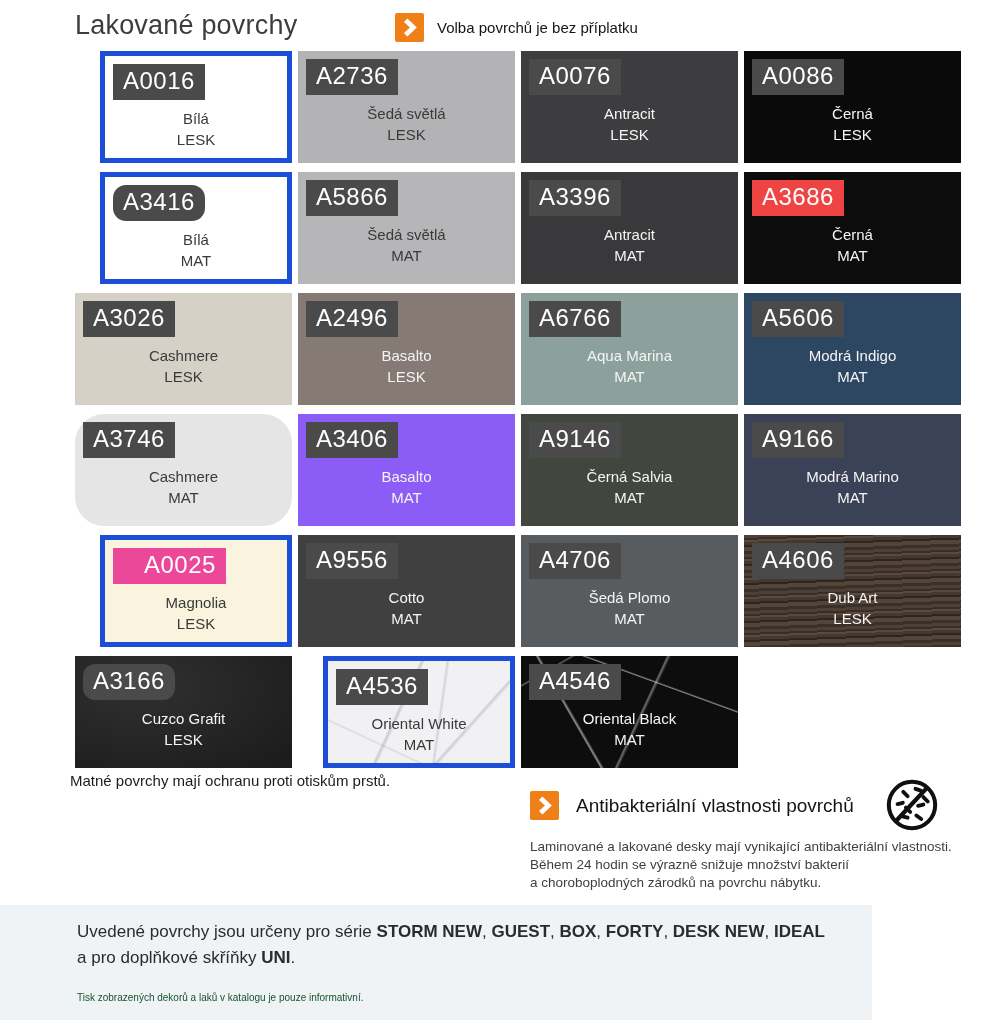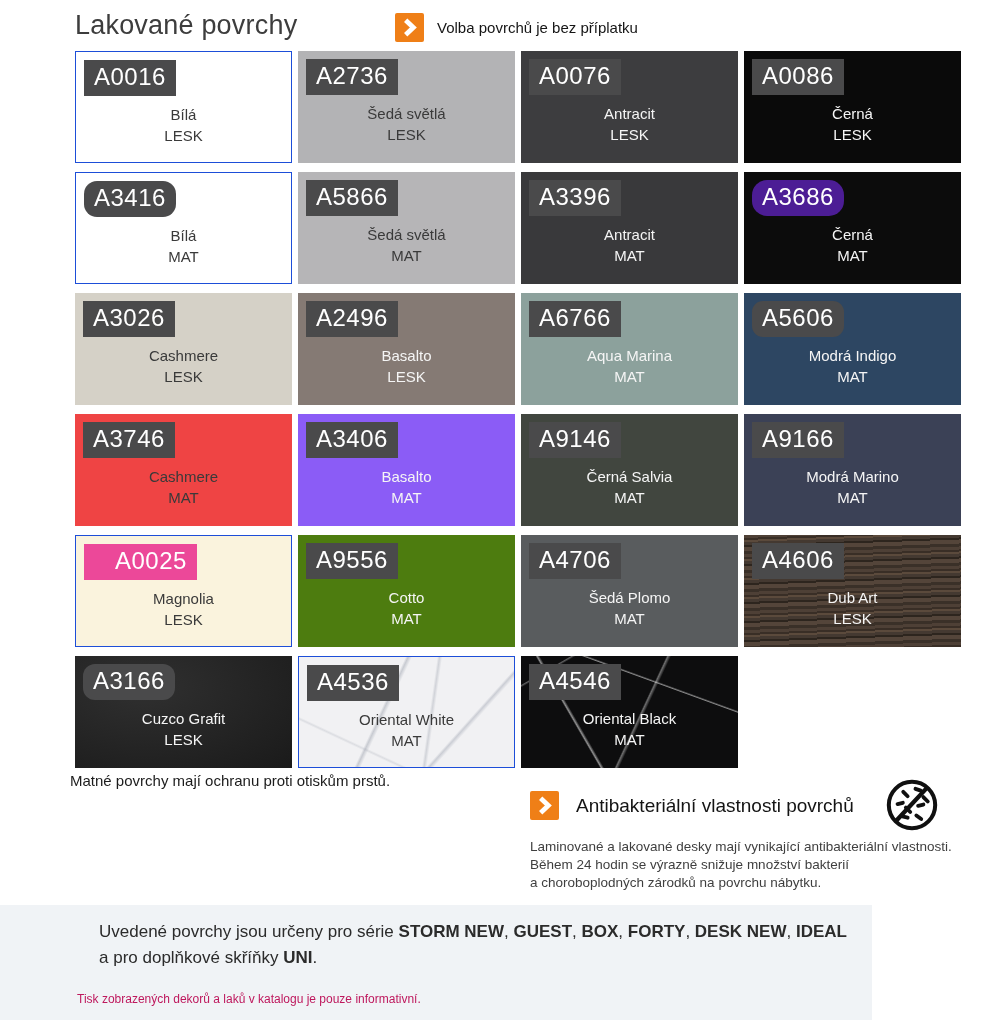--- a/index.html
+++ b/index.html
@@ -8,21 +8,21 @@
 
   .page-title{position:absolute;left:75px;top:10px;font-size:27px;color:#3d3d3d;font-weight:400;letter-spacing:.2px;}
 
   .note-row{position:absolute;left:395px;top:13px;display:flex;align-items:center;gap:13px;justify-content:space-between;}
   .arrow-box{width:29px;height:29px;border-radius:2px;display:flex;align-items:center;justify-content:center;flex:0 0 auto;}
   .note-text{font-size:15px;color:#151515;}
 
   .grid{position:absolute;left:75px;top:51px;width:886px;display:grid;
         grid-template-columns:repeat(4,217px);grid-auto-rows:112px;column-gap:6px;row-gap:9px;}
   .tile{position:relative;box-sizing:border-box;}
-  .tile.bordered{border:1px solid #1d4ed8;}
+  .tile.bordered{border:5px solid #1d4ed8;margin-left:25px;}
   .badge{position:absolute;top:8px;left:8px;background:#4a4a4b;color:#ffffff;
          font-size:24px;line-height:1;padding:5px 10px 7px;letter-spacing:.5px;}
   .tile-name{position:absolute;top:54px;left:0;width:100%;text-align:center;font-size:15px;}
   .tile-finish{position:absolute;top:75px;left:0;width:100%;text-align:center;font-size:15px;}
   .tile.dark-text .tile-name,.tile.dark-text .tile-finish{color:#3a3a3a;}
   .tile.light-text .tile-name,.tile.light-text .tile-finish{color:#f5f5f5;}
 
   
   .tex-wood{background:
      repeating-linear-gradient(178deg,#4e4036 0 3px,#392e26 3px 5px,#5b4a3c 5px 7px,#443931 7px 10px,#2d251e 10px 12px,#54453a 12px 16px,#3a3028 16px 19px);}
@@ -42,23 +42,23 @@
 
   .fingerprint-note{position:absolute;left:70px;top:772px;font-size:15px;color:#1c1c1c;}
 
   .antibac-head{position:absolute;left:530px;top:791px;display:flex;align-items:center;gap:17px;}
   .antibac-title{font-size:19px;color:#141414;}
   .nobact{position:absolute;left:884px;top:777px;}
   .antibac-body{position:absolute;left:530px;top:838px;font-size:13.5px;line-height:18px;color:#3f3f3f;}
 
   .footer{position:absolute;left:0;top:905px;width:872px;height:115px;box-sizing:border-box;
           padding:14px 0 0 77px;font-size:17px;color:#2b2b2b;}
-  .footer .ln{line-height:26px;margin-left:22px;}
+  .footer .ln{line-height:26px;}
   .footer b{font-weight:700;}
-  .footer-note{margin-top:21px;font-size:12px;color:#be185d;}
+  .footer-note{margin-top:21px;font-size:10px;color:#14532d;}
 </style>
 </head>
 <body>
 
 <div id="page">
 
   <div class="page-title">Lakované povrchy</div>
 
   <div class="note-row">
     <div class="arrow-box" style="background: rgb(239, 127, 23);">
@@ -99,45 +99,45 @@
         <div class="badge" style="background: rgb(74, 74, 75);">A5866</div>
         <div class="tile-name">Šedá světlá</div>
         <div class="tile-finish">MAT</div>
       </div>
       <div class="tile light-text" style="background: rgb(57, 57, 59);">
         <div class="badge" style="background: rgb(74, 74, 75);">A3396</div>
         <div class="tile-name">Antracit</div>
         <div class="tile-finish">MAT</div>
       </div>
       <div class="tile light-text" style="background: rgb(12, 12, 12);">
-        <div class="badge" style="background: #4c1d95; border-radius: 15px;">A3686</div>
+        <div class="badge" style="background: #ef4444;">A3686</div>
         <div class="tile-name">Černá</div>
         <div class="tile-finish">MAT</div>
       </div>
       <div class="tile dark-text" style="background: rgb(213, 209, 199);">
         <div class="badge" style="background: rgb(74, 74, 75);">A3026</div>
         <div class="tile-name">Cashmere</div>
         <div class="tile-finish">LESK</div>
       </div>
       <div class="tile light-text" style="background: rgb(133, 122, 116);">
         <div class="badge" style="background: rgb(74, 74, 75);">A2496</div>
         <div class="tile-name">Basalto</div>
         <div class="tile-finish">LESK</div>
       </div>
       <div class="tile light-text" style="background: rgb(140, 161, 156);">
         <div class="badge" style="background: rgb(74, 74, 75);">A6766</div>
         <div class="tile-name">Aqua Marina</div>
         <div class="tile-finish">MAT</div>
       </div>
       <div class="tile light-text" style="background: rgb(45, 70, 98);">
-        <div class="badge" style="background: rgb(74, 74, 75); border-radius: 11px;">A5606</div>
+        <div class="badge" style="background: rgb(74, 74, 75);">A5606</div>
         <div class="tile-name">Modrá Indigo</div>
         <div class="tile-finish">MAT</div>
       </div>
-      <div class="tile dark-text" style="background: #ef4444;">
+      <div class="tile dark-text" style="background: #e5e5e5; border-radius: 29px;">
         <div class="badge" style="background: rgb(74, 74, 75);">A3746</div>
         <div class="tile-name">Cashmere</div>
         <div class="tile-finish">MAT</div>
       </div>
       <div class="tile light-text" style="background: #8b5cf6;">
         <div class="badge" style="background: rgb(74, 74, 75);">A3406</div>
         <div class="tile-name">Basalto</div>
         <div class="tile-finish">MAT</div>
       </div>
       <div class="tile light-text" style="background: rgb(65, 70, 63); text-decoration: underline;">
@@ -148,21 +148,21 @@
       <div class="tile light-text" style="background: rgb(59, 65, 86);">
         <div class="badge" style="background: rgb(74, 74, 75);">A9166</div>
         <div class="tile-name">Modrá Marino</div>
         <div class="tile-finish">MAT</div>
       </div>
       <div class="tile dark-text bordered" style="background: rgb(250, 243, 221);">
         <div class="badge" style="background: #ec4899; padding-left: 31px;">A0025</div>
         <div class="tile-name">Magnolia</div>
         <div class="tile-finish">LESK</div>
       </div>
-      <div class="tile light-text" style="background: #4d7c0f; text-decoration: underline;">
+      <div class="tile light-text" style="background: #404040; text-decoration: underline;">
         <div class="badge" style="background: rgb(74, 74, 75);">A9556</div>
         <div class="tile-name">Cotto</div>
         <div class="tile-finish">MAT</div>
       </div>
       <div class="tile light-text" style="background: rgb(89, 92, 94);">
         <div class="badge" style="background: rgb(74, 74, 75);">A4706</div>
         <div class="tile-name">Šedá Plomo</div>
         <div class="tile-finish">MAT</div>
       </div>
       <div class="tile light-text tex-wood">

